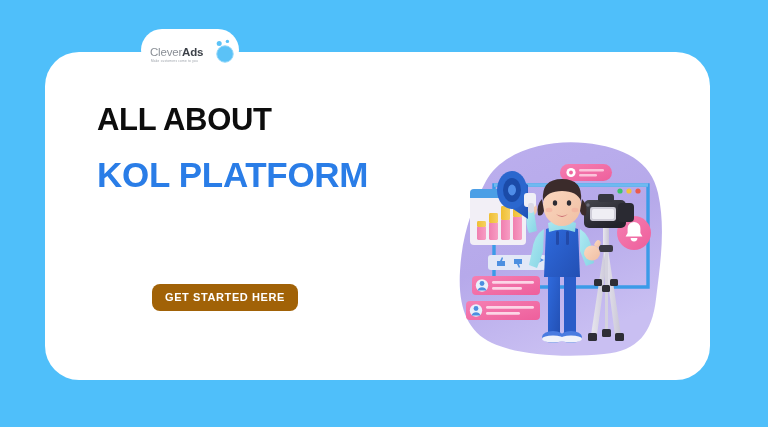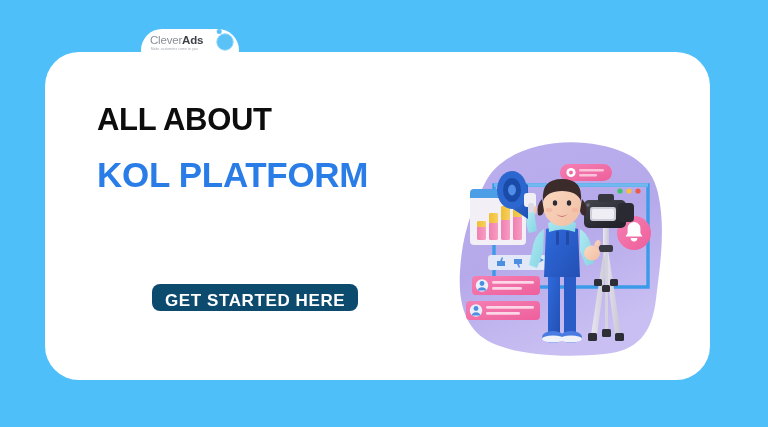--- a/index.html
+++ b/index.html
@@ -19,21 +19,21 @@
     border-radius:34px;
   }
 
   
   #logo-pill {
     position:absolute;
     left:141px; top:29px;
     width:98px; height:42px;
     background:#ffffff;
     border-radius:21px;
-    display:flex; align-items:flex-start; justify-content:center;
+    display:flex; align-items:flex-end; justify-content:center;
     z-index:5;
   }
   #logo-inner { position:relative; width:86px; height:30px; }
   #logo-wordmark {
     position:absolute; left:3px; top:5px;
     font-size:11.5px; letter-spacing:-0.2px;
     white-space:nowrap;
   }
   #logo-wordmark .clever { color:#8A8F96; font-weight:400; }
   #logo-wordmark .ads    { color:#3C4148; font-weight:700; }
@@ -54,23 +54,23 @@
     font-size:35px; font-weight:700; color:#2A7DE7;
     letter-spacing:-0.3px; line-height:1.05;
     margin-top:20px;
   }
   #subhead {
     font-size:25px; font-style:italic; font-weight:400;
     color:#1C1C1C; letter-spacing:-0.2px; margin-top:15px;
   }
   #cta-button {
     position:absolute; left:152px; top:284px;
-    background:#0c4a6e; color:#ffffff;
-    font-size:17px; font-weight:700; letter-spacing:0.6px;
-    padding:7px 13px 0 13px;
+    background:#a16207; color:#ffffff;
+    font-size:11px; font-weight:700; letter-spacing:0.6px;
+    padding:7px 13px 8px 13px;
     border-radius:8px; border:none;
     cursor:pointer; white-space:nowrap;
     font-family:"Liberation Sans", sans-serif;
   }
 
   
   #illustration {
     position:absolute; left:452px; top:137px;
     width:220px; height:222px;
   }

